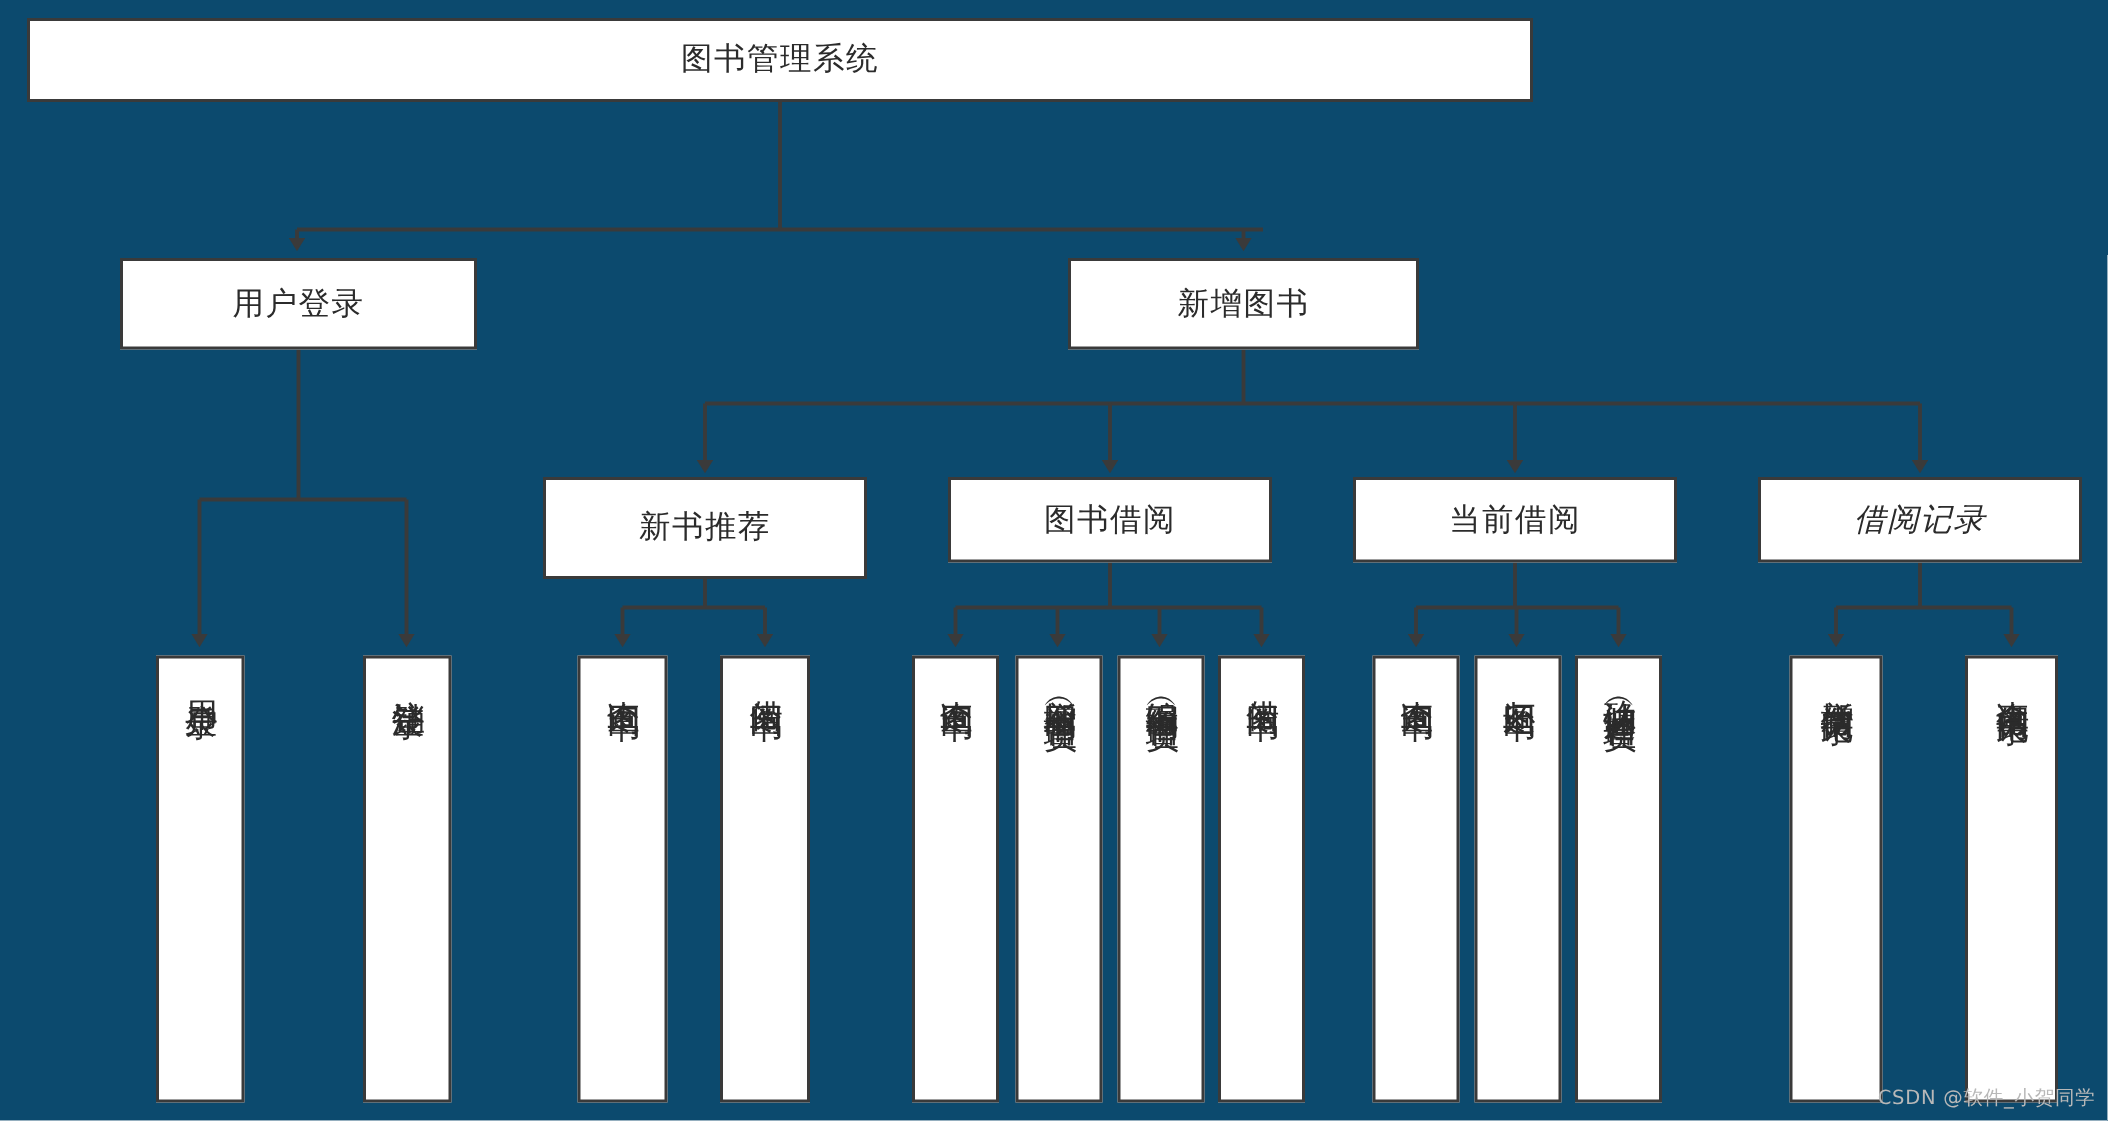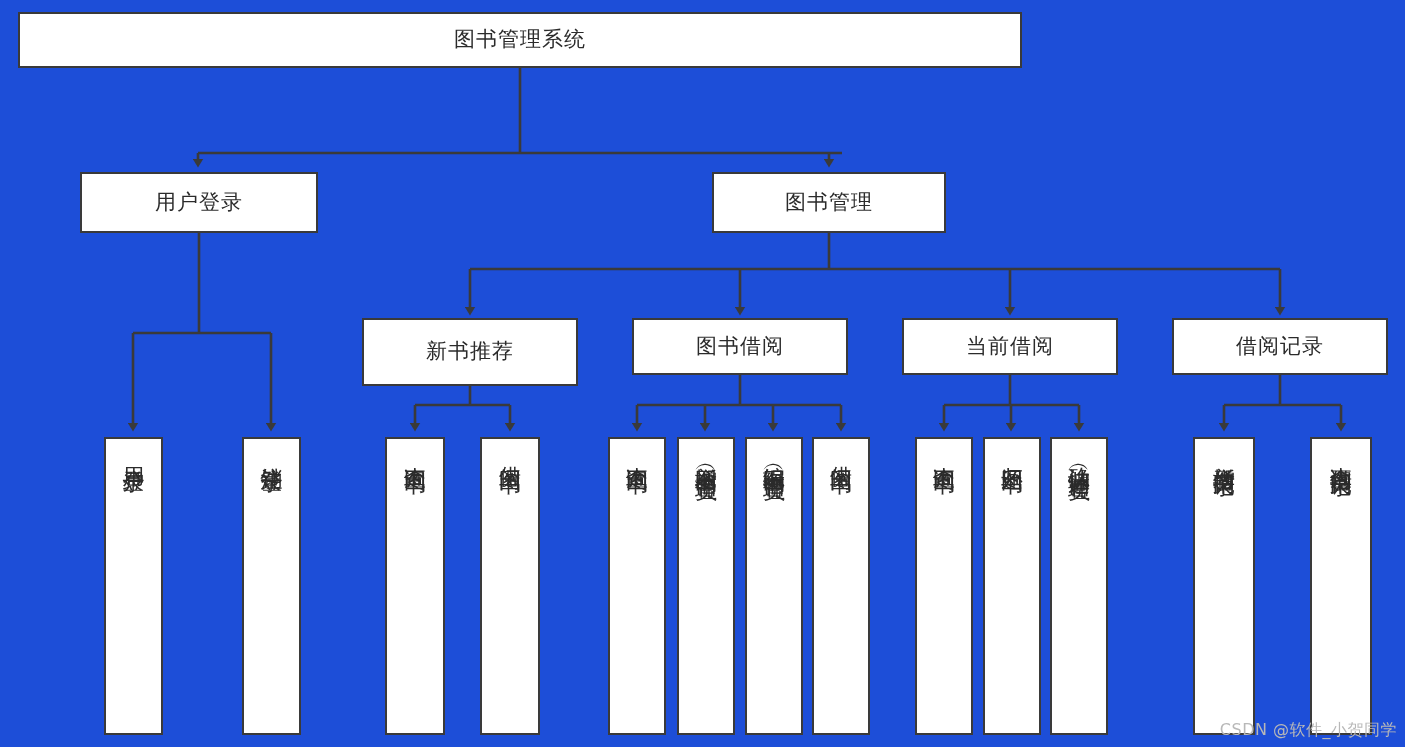--- a/index.html
+++ b/index.html
@@ -7,21 +7,21 @@
     padding: 0;
     background: #ffffff;
   }
   body {
     font-family: "DejaVu Sans", "Liberation Sans", sans-serif;
   }
   #canvas {
     position: relative;
     width: 1405px;
     height: 747px;
-    background: #1d4ed8;
+    background: #0c4a6e;
     overflow: hidden;
   }
   svg.edges {
     position: absolute;
     left: 0;
     top: 0;
     width: 1405px;
     height: 747px;
     pointer-events: none;
   }
@@ -56,21 +56,21 @@
     font-size: 22px;
     line-height: 1.08;
     letter-spacing: 2px;
     white-space: normal;
     max-height: 278px;
   }
   .watermark {
     position: absolute;
     right: 8px;
     bottom: 6px;
-    font-size: 16px;
+    font-size: 13px;
     color: #b8b8b8;
     letter-spacing: 0.5px;
     white-space: nowrap;
   }
 </style>
 </head>
 <body>
 
 <div id="canvas">
 
@@ -125,33 +125,33 @@
   </svg>
 
   <div class="node h" style="left:18px; top:12px; width:1004px; height:56px;">
     <span class="label">图书管理系统</span>
   </div>
 
   <div class="node h" style="left:80px; top:172px; width:238px; height:61px;">
     <span class="label">用户登录</span>
   </div>
   <div class="node h" style="left:712px; top:172px; width:234px; height:61px;">
-    <span class="label">图书管理</span>
+    <span class="label">新增图书</span>
   </div>
 
   <div class="node h" style="left:362px; top:318px; width:216px; height:68px;">
     <span class="label">新书推荐</span>
   </div>
   <div class="node h" style="left:632px; top:318px; width:216px; height:57px;">
     <span class="label">图书借阅</span>
   </div>
   <div class="node h" style="left:902px; top:318px; width:216px; height:57px;text-align:right;">
     <span class="label">当前借阅</span>
   </div>
-  <div class="node h" style="left:1172px; top:318px; width:216px; height:57px;">
+  <div class="node h" style="left:1172px; top:318px; width:216px; height:57px;font-style:italic;">
     <span class="label">借阅记录</span>
   </div>
 
   <div class="node v" style="left:104px; top:437px; width:59px; height:298px;">
     <span class="label">用户登录</span>
   </div>
   <div class="node v" style="left:242px; top:437px; width:59px; height:298px;">
     <span class="label">注销登录</span>
   </div>
 

